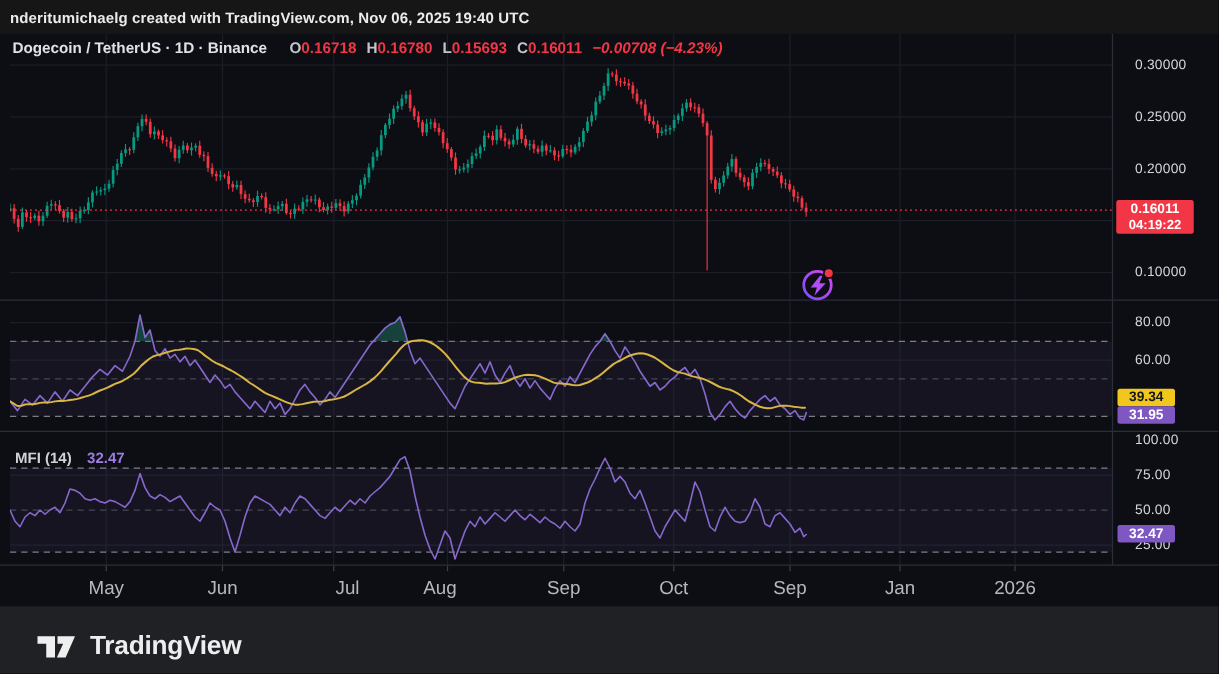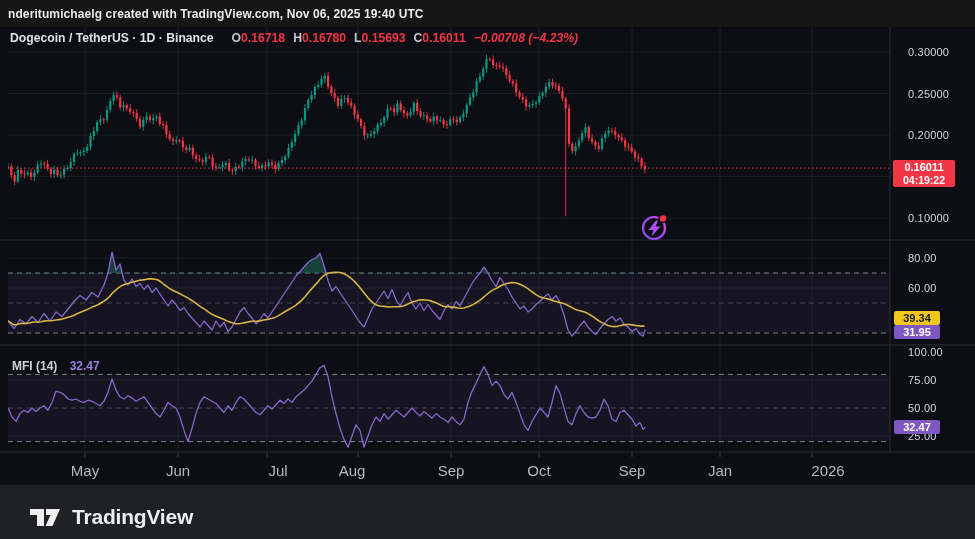--- a/index.html
+++ b/index.html
@@ -547,21 +547,21 @@
     </div>
   <div id="time-axis">
       <div class="tick-label" style="left: 85px; top: 462px;">May</div>
       <div class="tick-label" style="left: 178px; top: 462px;">Jun</div>
       <div class="tick-label" style="left: 267px; top: 462px; margin-left: 11px;">Jul</div>
       <div class="tick-label" style="left: 352px; top: 462px;">Aug</div>
       <div class="tick-label" style="left: 451px; top: 462px;">Sep</div>
       <div class="tick-label" style="left: 539px; top: 462px;">Oct</div>
       <div class="tick-label" style="left: 632px; top: 462px;">Sep</div>
       <div class="tick-label" style="left: 720px; top: 462px;">Jan</div>
-      <div class="tick-label" style="left: 812px; top: 462px; margin-left: 16px;">2026</div>
+      <div class="tick-label" style="left: 812px; top: 462px;">2026</div>
     </div>
 
   <div id="price-badge" class="badge">
     <div>0.16011</div>
     <div class="cd">04:19:22</div>
   </div>
   <div id="rsi-ma-badge" class="badge badge-sm">39.34</div>
   <div id="rsi-val-badge" class="badge badge-sm">31.95</div>
   <div id="mfi-badge" class="badge badge-sm">32.47</div>
 

